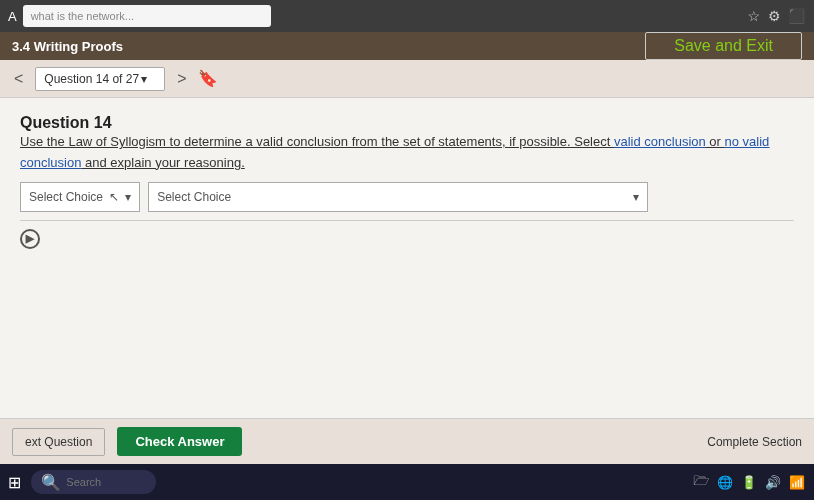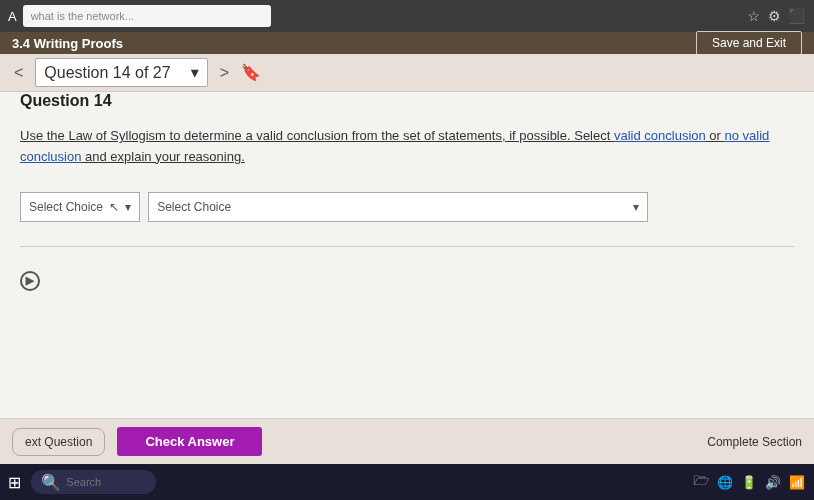--- a/index.html
+++ b/index.html
@@ -43,38 +43,38 @@
       display: flex;
       align-items: center;
       gap: 8px;
       color: #ccc;
       font-size: 14px;
     }
 
     
     .app-header {
       background: #5a4a3a;
-      height: 22px;
+      height: 28px;
       display: flex;
       align-items: center;
       padding: 0 12px;
       gap: 8px;
     }
     .app-header-title {
       color: #fff;
       font-size: 13px;
       font-weight: bold;
     }
     .save-exit-btn {
       margin-left: auto;
       background: transparent;
       border: 1px solid #ccc;
-      color: #ffffff;
-      font-size: 12px;
-      padding: 4px 15px;
+      color: #84cc16;
+      font-size: 16px;
+      padding: 4px 28px;
       cursor: pointer;
       border-radius: 2px;
     }
 
     
     .question-nav {
       background: #e8e0d8;
       height: 38px;
       display: flex;
       align-items: center;
@@ -85,50 +85,50 @@
     .back-arrow {
       font-size: 16px;
       color: #555;
       cursor: pointer;
       padding: 0 4px;
     }
     .question-dropdown {
       background: white;
       border: 1px solid #aaa;
       padding: 4px 8px;
-      font-size: 16px;
-      color: #333;
-      cursor: pointer;
-      display: flex;
-      align-items: center;
-      gap: 20px;
+      font-size: 12px;
+      color: #333;
+      cursor: pointer;
+      display: flex;
+      align-items: center;
+      gap: 2px;
       border-radius: 2px;
       min-width: 130px;
     }
     .forward-arrow {
       font-size: 16px;
       color: #555;
       cursor: pointer;
       padding: 0 4px;
     }
     .bookmark-icon {
       font-size: 16px;
       color: #555;
       cursor: pointer;
     }
 
     
     .main-content {
       background: #f5f3f0;
       flex: 1;
-      padding: 0 20px;
+      padding: 16px 20px;
       overflow-y: auto;
       display: flex;
       flex-direction: column;
-      gap: 16px;
+      gap: 0;
     }
     .question-title {
       font-size: 16px;
       font-weight: bold;
       color: #222;
     }
     .question-body {
       font-size: 13px;
       color: #333;
       line-height: 1.6;
@@ -223,29 +223,29 @@
       gap: 12px;
       border-top: 1px solid #ccc;
     }
     .prev-question-btn {
       background: transparent;
       border: 1px solid #aaa;
       color: #333;
       font-size: 12px;
       padding: 6px 12px;
       cursor: pointer;
-      border-radius: 8px;
+      border-radius: 2px;
     }
     .check-answer-btn {
-      background: #a21caf;
+      background: #15803d;
       border: none;
       color: white;
       font-size: 13px;
       font-weight: bold;
-      padding: 7px 28px;
+      padding: 7px 18px;
       cursor: pointer;
       border-radius: 3px;
     }
     .complete-section-link {
       margin-left: auto;
       color: #333;
       font-size: 12px;
       cursor: pointer;
       text-decoration: none;
     }

